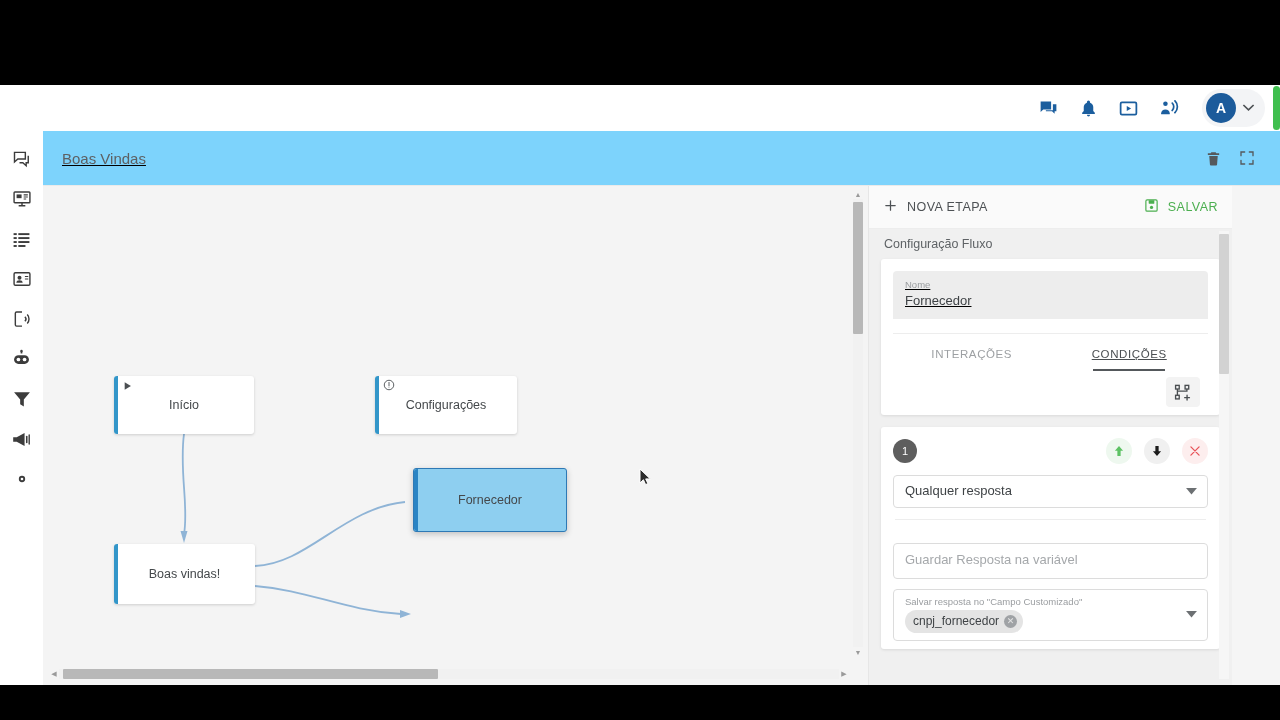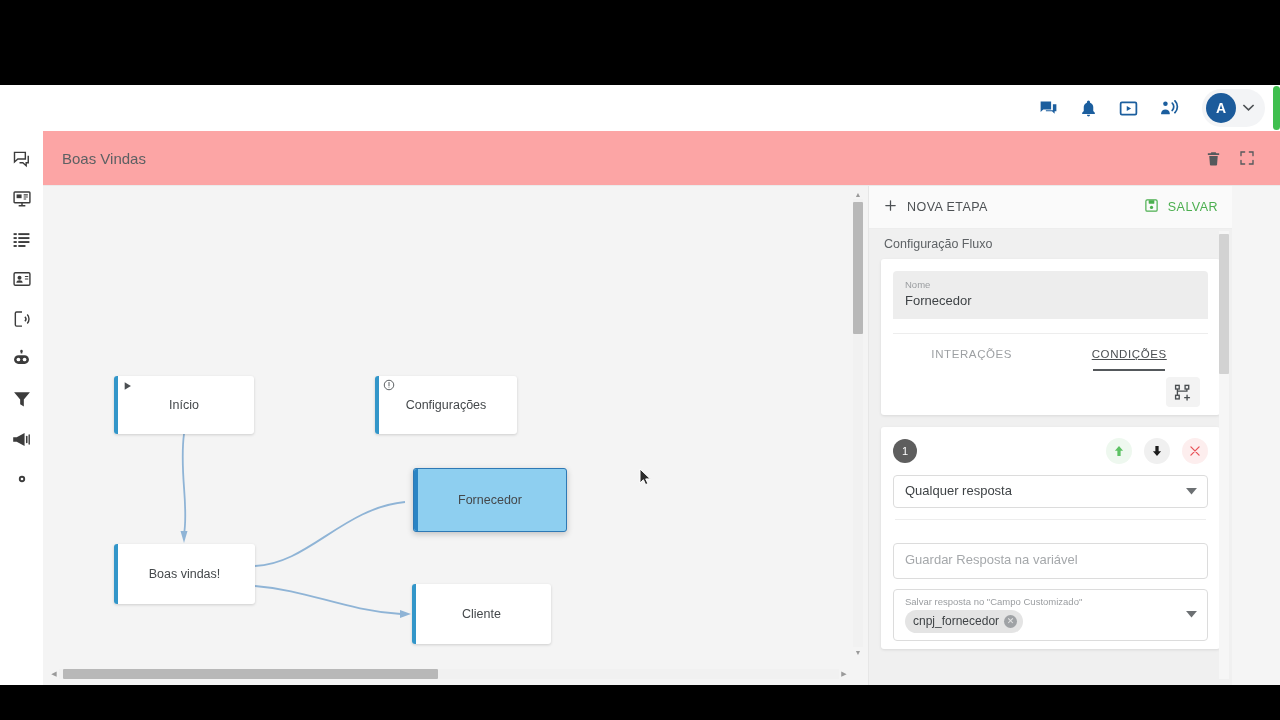--- a/index.html
+++ b/index.html
@@ -70,23 +70,23 @@
   
   #content {
     position: absolute; left: 43px; top: 46px;
     width: 1237px; height: 554px;
     background: #f5f5f5;
   }
 
   
   #flow-header {
     position: absolute; left: 0; top: 0; width: 1237px; height: 55px;
-    background: #fca5a5;
+    background: #7dd3fc;
     border-bottom: 1px solid #eaeaea;
-    display: flex; align-items: center;
+    display: flex; align-items: center; text-decoration: underline;
   }
   #page-title {
     margin-left: 19px; font-size: 15px; color: #5d6063; font-weight: 400;
   }
   #flow-header-actions {
     margin-left: auto; display: flex; align-items: center; gap: 4px; padding-right: 18px;
   }
   .hdr-btn {
     width: 30px; height: 30px; display: flex; align-items: center; justify-content: center;
     color: #55595c; cursor: pointer;
@@ -170,20 +170,21 @@
   }
 
   #config-card {
     margin: 0 12px; background: #ffffff;
     border-radius: 3px; box-shadow: 0 1px 3px rgba(0,0,0,0.10);
     padding: 12px 12px 0 12px;
   }
   .filled-field {
     background: #ededed; border-radius: 4px 4px 0 0;
     padding: 7px 12px 9px 12px;
+    text-decoration: underline;
   }
   .field-label { font-size: 9.5px; color: #9a9da0; line-height: 13px; }
   .field-value { font-size: 13px; color: #3f4346; line-height: 19px; }
 
   #tabs {
     display: flex; margin-top: 14px;
     border-top: 1px solid #ededed;
   }
   .tab {
     flex: 1; text-align: center; padding: 14px 0 11px 0;
@@ -440,23 +441,20 @@
           </div>
 
           <div class="node" style="left:71px; top:358px; width:141px; height:60px;">
             <span>Boas vindas!</span>
           </div>
 
           <div class="node selected" style="left:370px; top:282px; width:154px; height:64px;">
             <span>Fornecedor</span>
           </div>
 
-          <div class="node" style="left:369px; top:398px; width:139px; height:60px;">
-            <span>Cliente</span>
-          </div>
         </div>
 
         <div id="h-scroll">
           <div class="sb-arrow">◀</div>
           <div id="h-track">
             <div id="h-thumb"></div>
           </div>
           <div class="sb-arrow">▶</div>
         </div>
 

